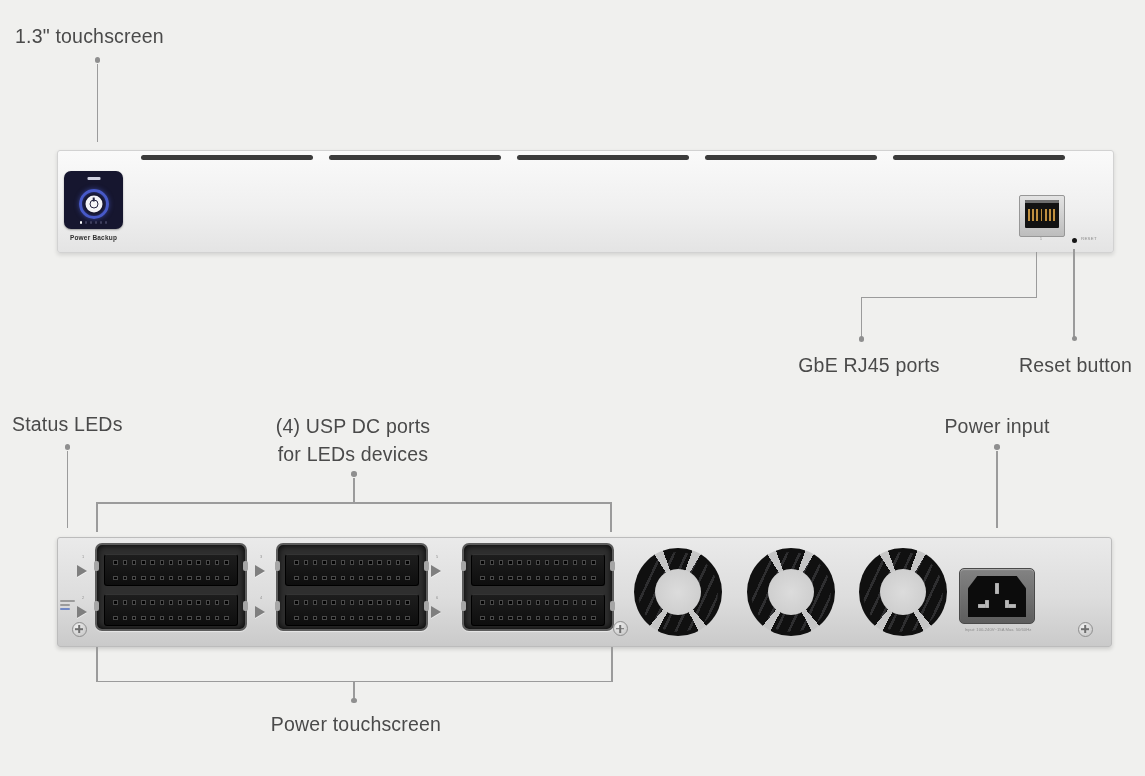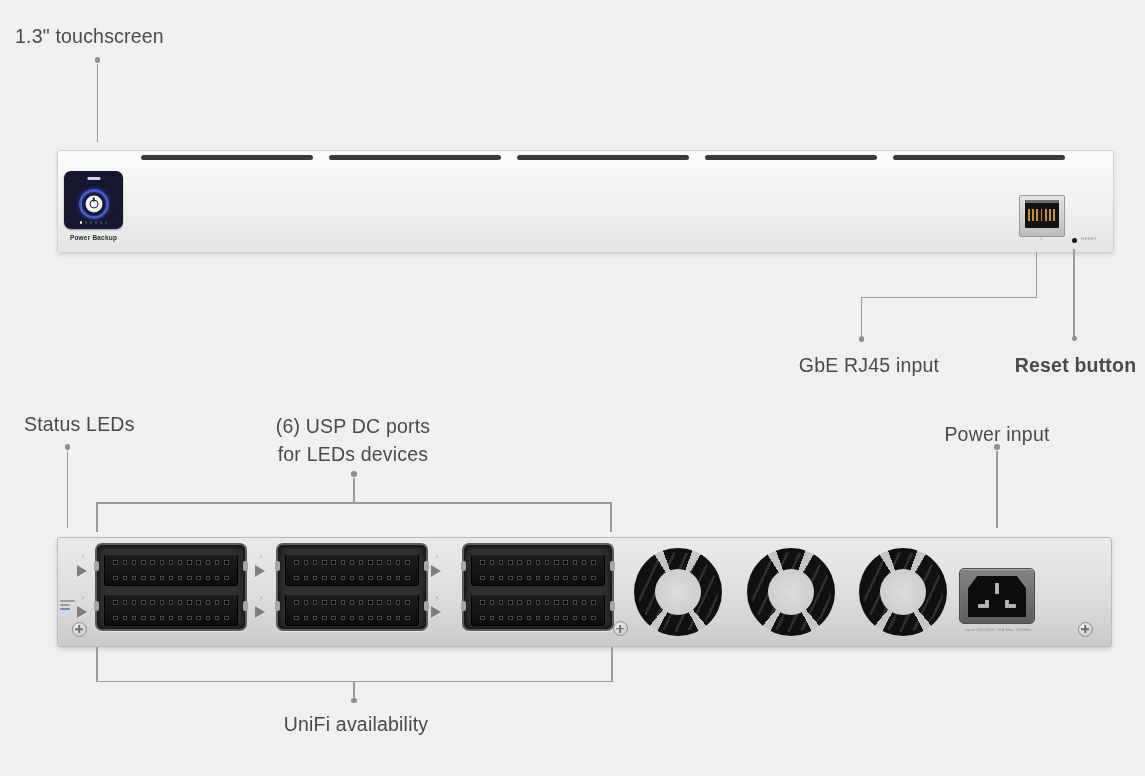--- a/index.html
+++ b/index.html
@@ -208,41 +208,41 @@
     </div>
     <div id="port-number">1</div>
     <div id="reset-dot"></div>
     <div id="reset-text">RESET</div>
   </div>
 
   <div class="cl v" style="left:1035.5px; top:252px; height:46px;"></div>
   <div class="cl h" style="left:860.5px; top:296.5px; width:176.5px;"></div>
   <div class="cl v" style="left:860.5px; top:296.5px; height:42px;"></div>
   <div class="dot" style="left:858.7px; top:336px;"></div>
-  <div class="lbl center" style="left:789px; top:352px; width:160px;">GbE RJ45 input</div>
+  <div class="lbl center" style="left:789px; top:352px; width:160px;">GbE RJ45 ports</div>
 
   <div class="cl v" style="left:1073.4px; top:249px; height:88px;"></div>
   <div class="dot" style="left:1071.6px; top:335.5px;"></div>
-  <div class="lbl center" style="left:1006px; top:352px; width:139px;font-weight:bold;">Reset button</div>
-
-  <div class="lbl" style="left:24px; top:413px;">Status LEDs</div>
+  <div class="lbl center" style="left:1006px; top:352px; width:139px;">Reset button</div>
+
+  <div class="lbl" style="left:12px; top:413px;">Status LEDs</div>
   <div class="dot" style="left:64.7px; top:444px;"></div>
   <div class="cl v" style="left:66.7px; top:451px; height:77px;"></div>
 
   <div class="lbl center" style="left:243px; top:413px; width:220px;">
-    <div>(6) USP DC ports</div>
+    <div>(4) USP DC ports</div>
     <div>for LEDs devices</div>
   </div>
   <div class="dot" style="left:351.2px; top:471px;"></div>
   <div class="cl v" style="left:353.2px; top:477.5px; height:25px;"></div>
   <div class="cl h" style="left:96px; top:502px; width:515.6px;"></div>
   <div class="cl v" style="left:96px; top:502px; height:30px;"></div>
   <div class="cl v" style="left:610px; top:502px; height:30px;"></div>
 
-  <div class="lbl center" style="left:917px; top:413px; width:160px;margin-top:8px;">Power input</div>
+  <div class="lbl center" style="left:917px; top:413px; width:160px;">Power input</div>
   <div class="dot" style="left:994.2px; top:444px;"></div>
   <div class="cl v" style="left:996.2px; top:451px; height:77px;"></div>
 
   <div id="rear-panel">
     <div class="led-group" style="left:15px; top:0;">
         <div class="led" style="left: 4px; top: 27px;"></div>
         <div class="led-num" style="left: 9px; top: 17px;">1</div>
         <div class="led" style="left: 4px; top: 68px;"></div>
         <div class="led-num" style="left: 9px; top: 58px;">2</div>
       </div>
@@ -491,16 +491,16 @@
       <div id="inlet-text">Input: 100-240V~15A Max. 50/60Hz</div>
     </div>
   </div>
 
   <div class="cl v" style="left:96px; top:647px; height:35px;"></div>
   <div class="cl h" style="left:96px; top:680.5px; width:516.6px;"></div>
   <div class="cl v" style="left:611px; top:647px; height:35px;"></div>
   <div class="cl v" style="left:353.2px; top:681px; height:17px;"></div>
   <div class="dot" style="left:351.4px; top:697.5px;"></div>
   <div class="lbl center" style="left:246px; top:711px; width:220px;">
-    <div>UniFi availability</div>
+    <div>Power touchscreen</div>
   </div>
 
 </div>
 
 </body></html>

